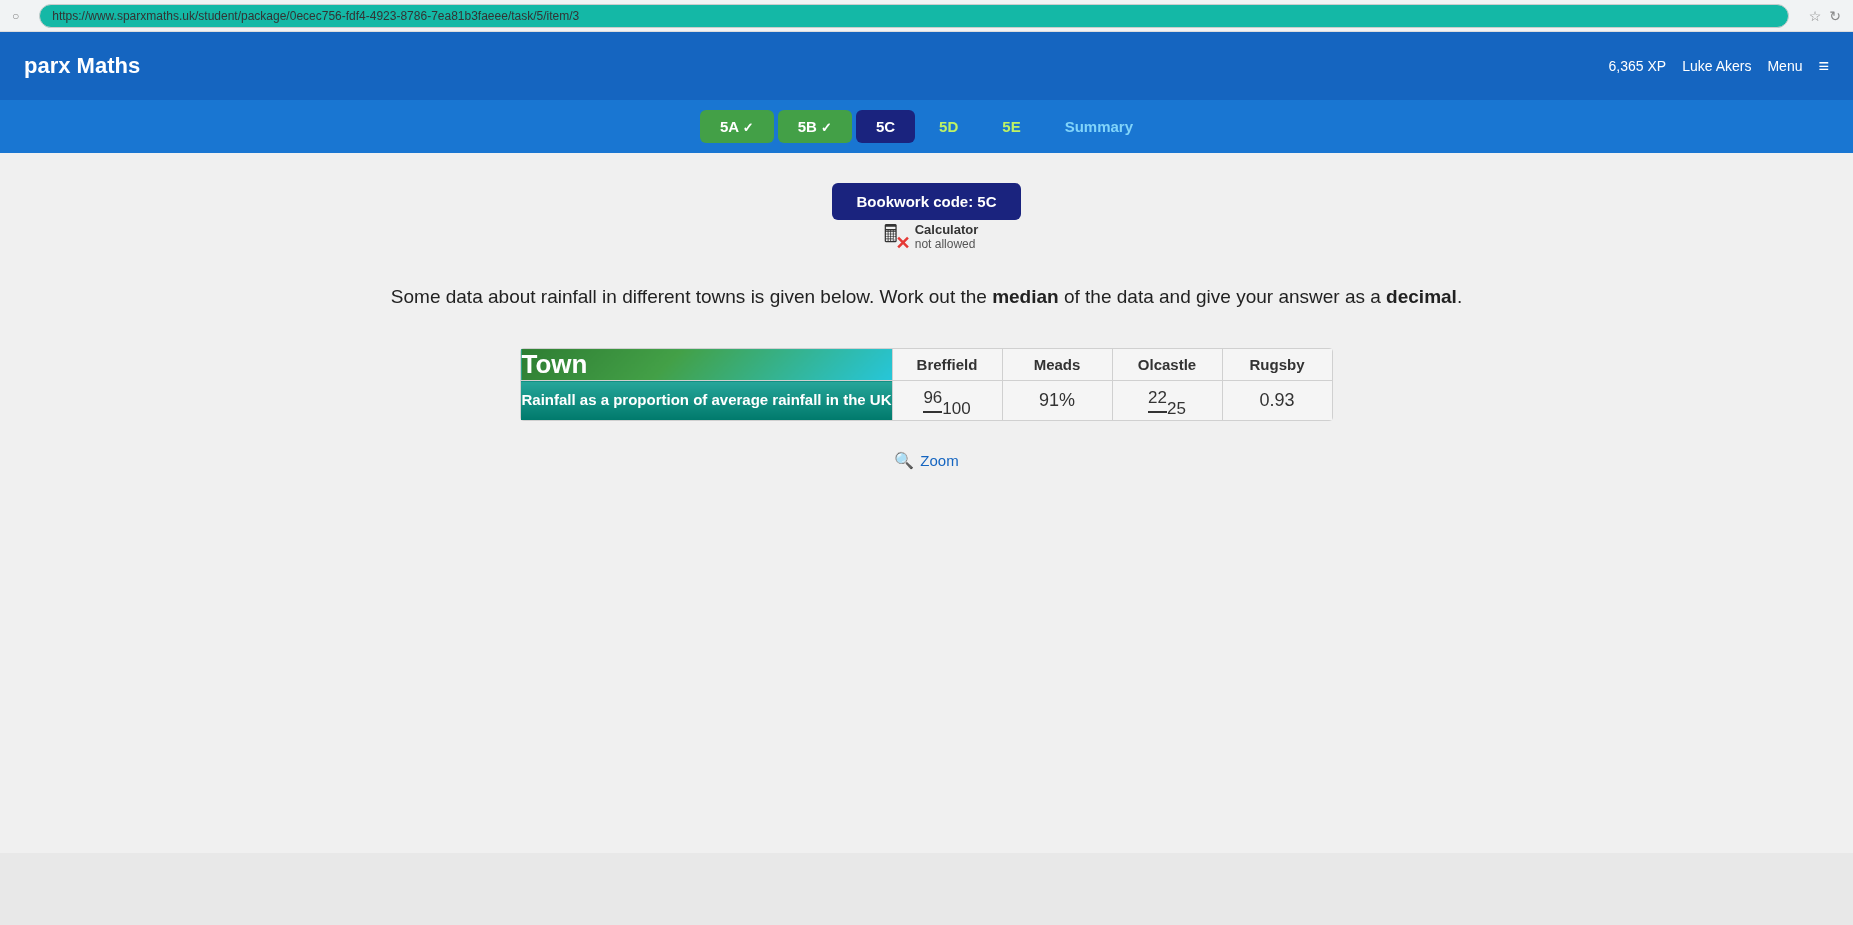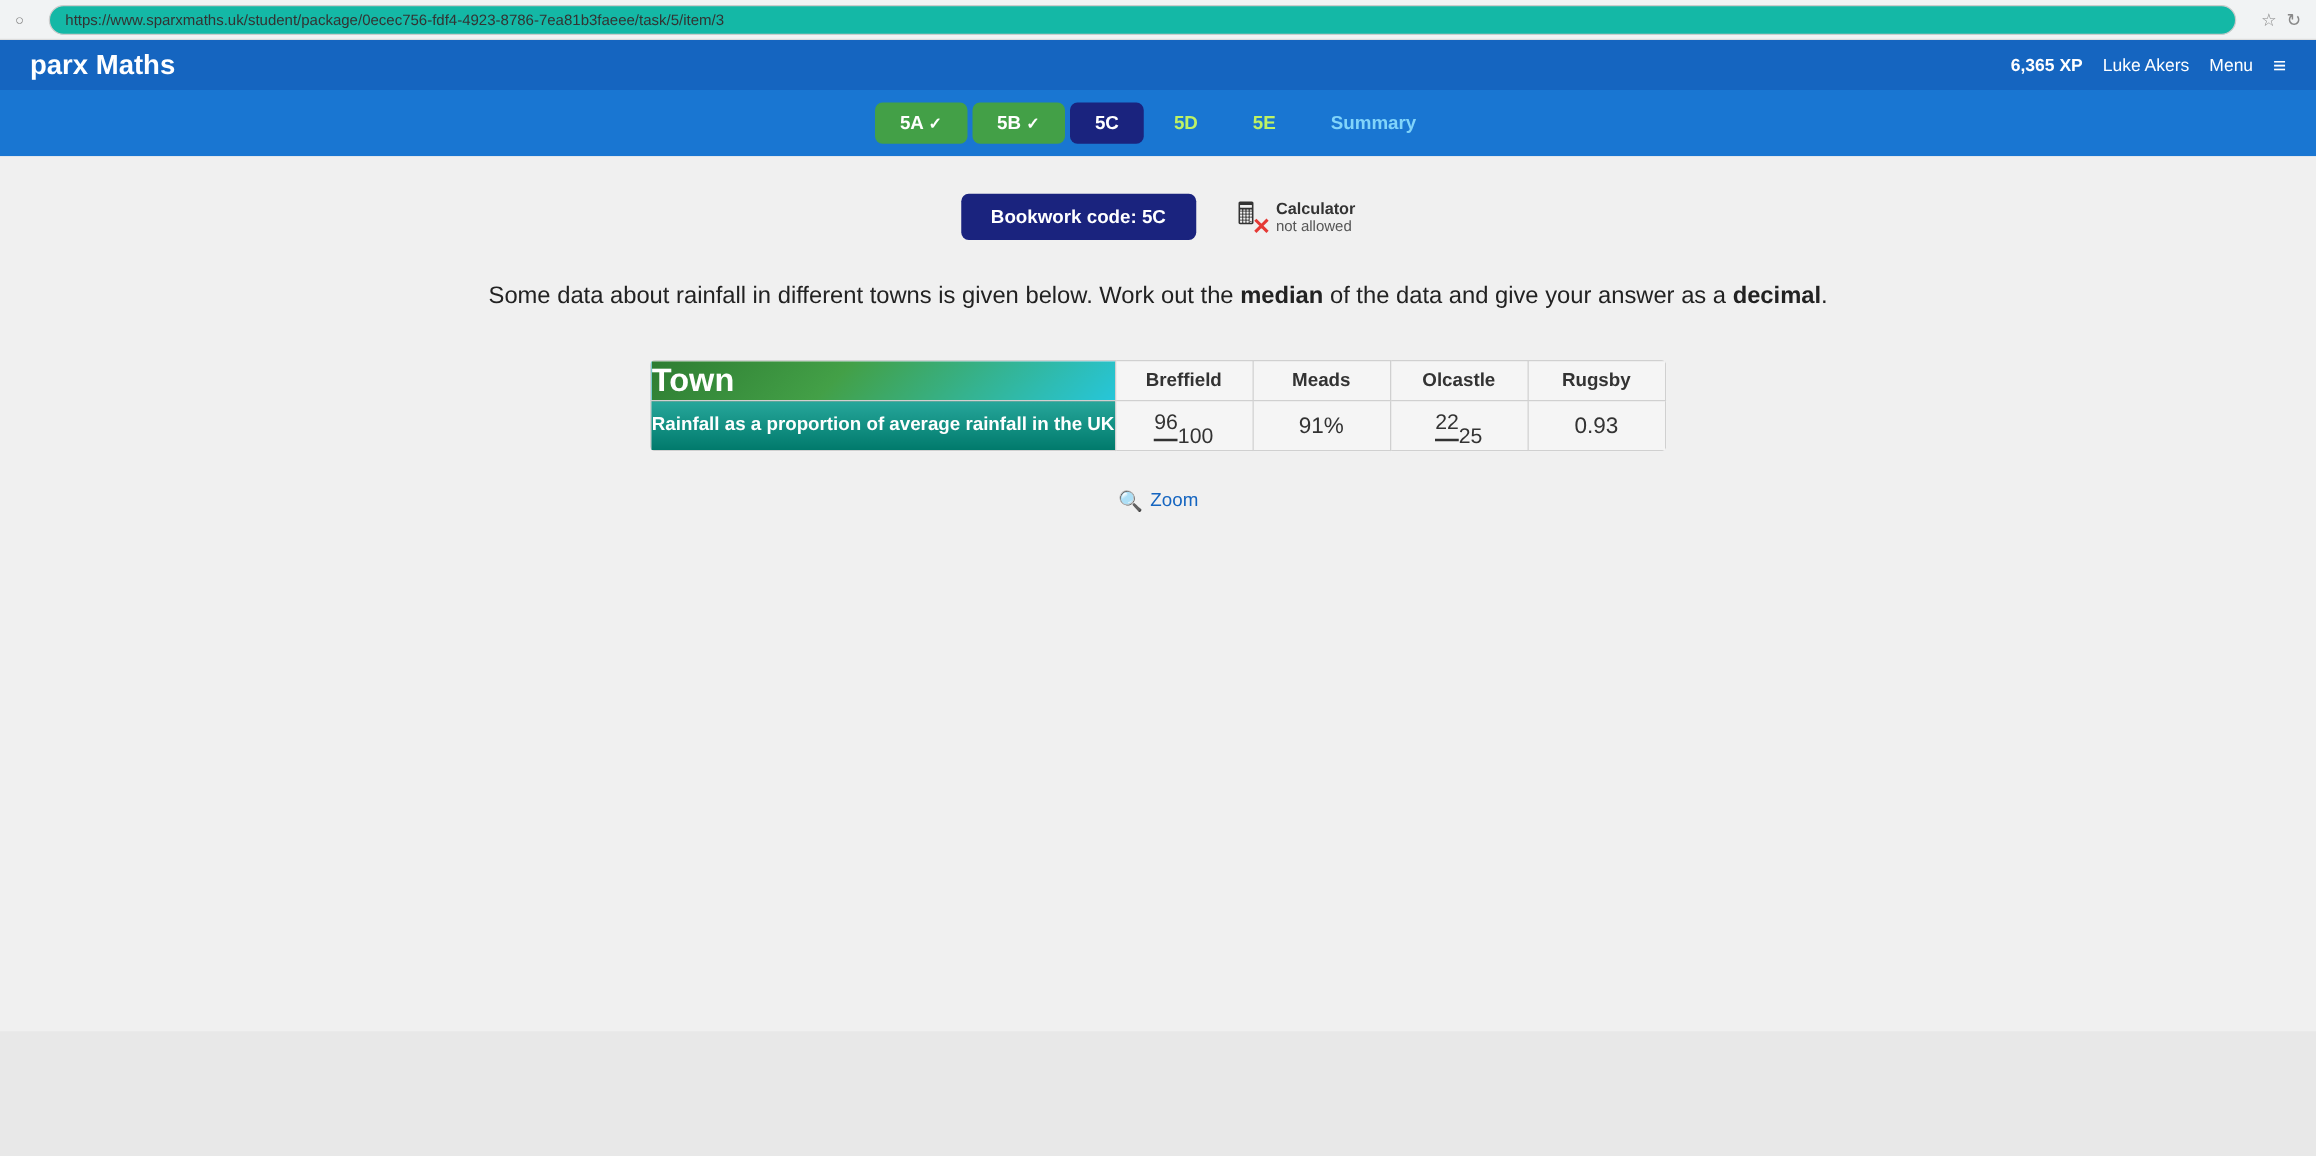--- a/index.html
+++ b/index.html
@@ -25,41 +25,41 @@
     .browser-controls {
       display: flex;
       align-items: center;
       gap: 6px;
       margin-right: 10px;
     }
 
     
     .app-header {
       background: #1565c0;
-      height: 40px;
+      height: 68px;
       display: flex;
       align-items: center;
       padding: 0 24px;
       justify-content: space-between;
     }
     .app-title {
       color: white;
       font-size: 22px;
       font-weight: bold;
     }
     .header-right {
       display: flex;
       align-items: center;
       gap: 16px;
       color: white;
       font-size: 14px;
     }
     .xp-badge {
       color: white;
-      font-weight: bold;
+      font-weight: normal;
       padding-left: 36px;
     }
 
     
     .tab-nav {
       background: #1976d2;
       display: flex;
       align-items: center;
       justify-content: center;
       padding: 10px 0;
@@ -96,22 +96,22 @@
       background: #f0f0f0;
       min-height: 700px;
       padding: 30px 60px;
     }
 
     
     .bookwork-bar {
       display: flex;
       align-items: center;
       justify-content: center;
-      gap: 24px;
       margin-bottom: 30px;
+      flex-direction: column;
     }
     .bookwork-btn {
       background: #1a237e;
       color: white;
       border: none;
       border-radius: 6px;
       padding: 10px 24px;
       font-size: 15px;
       font-weight: bold;
       cursor: pointer;

